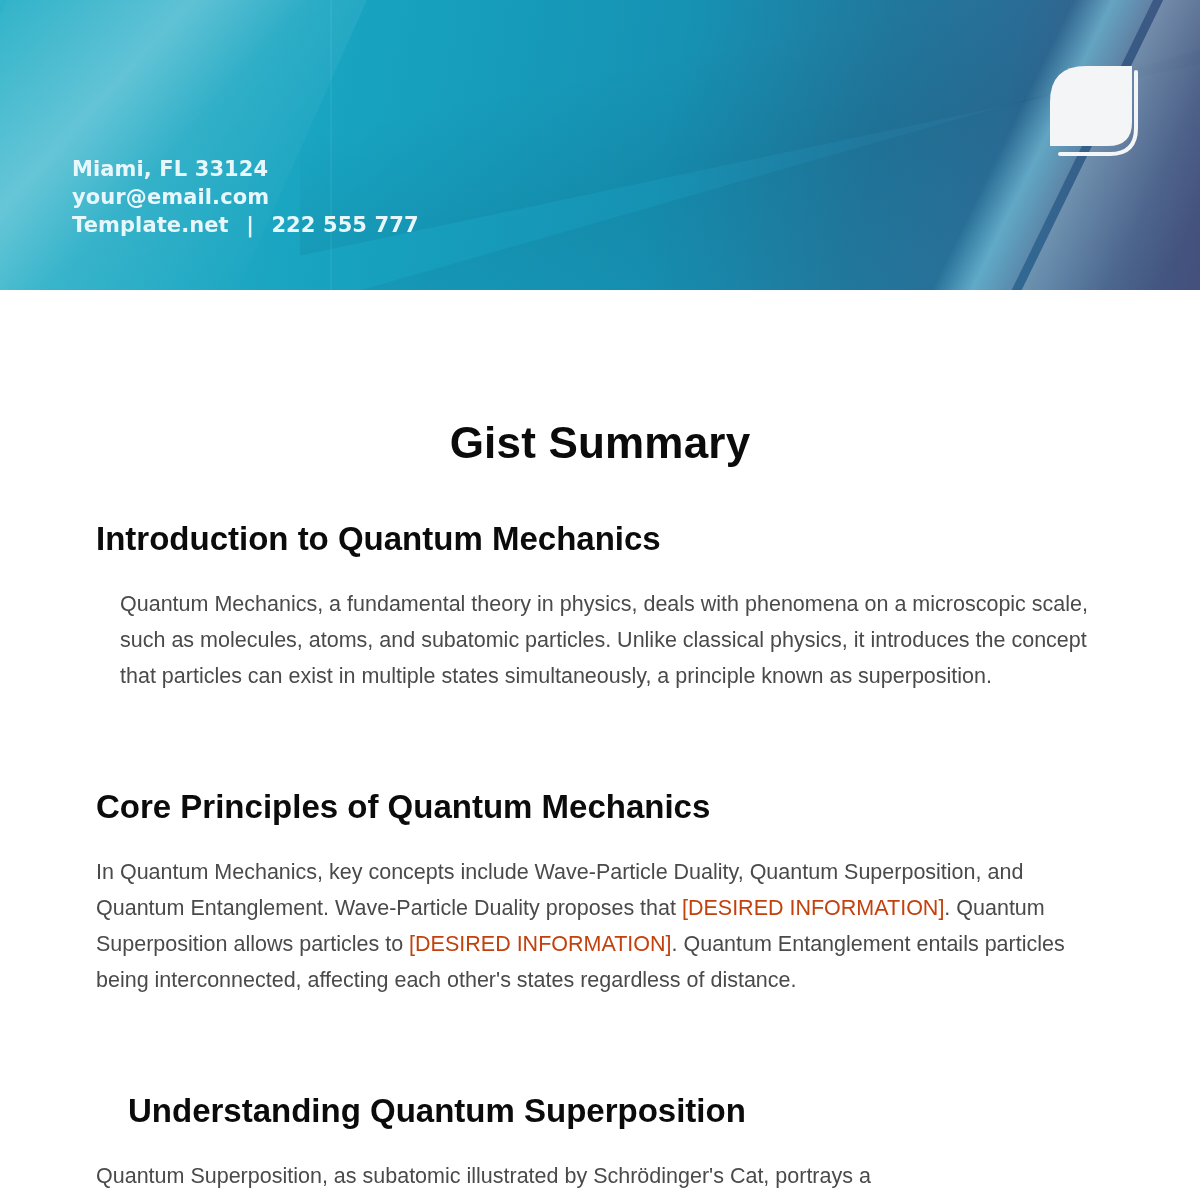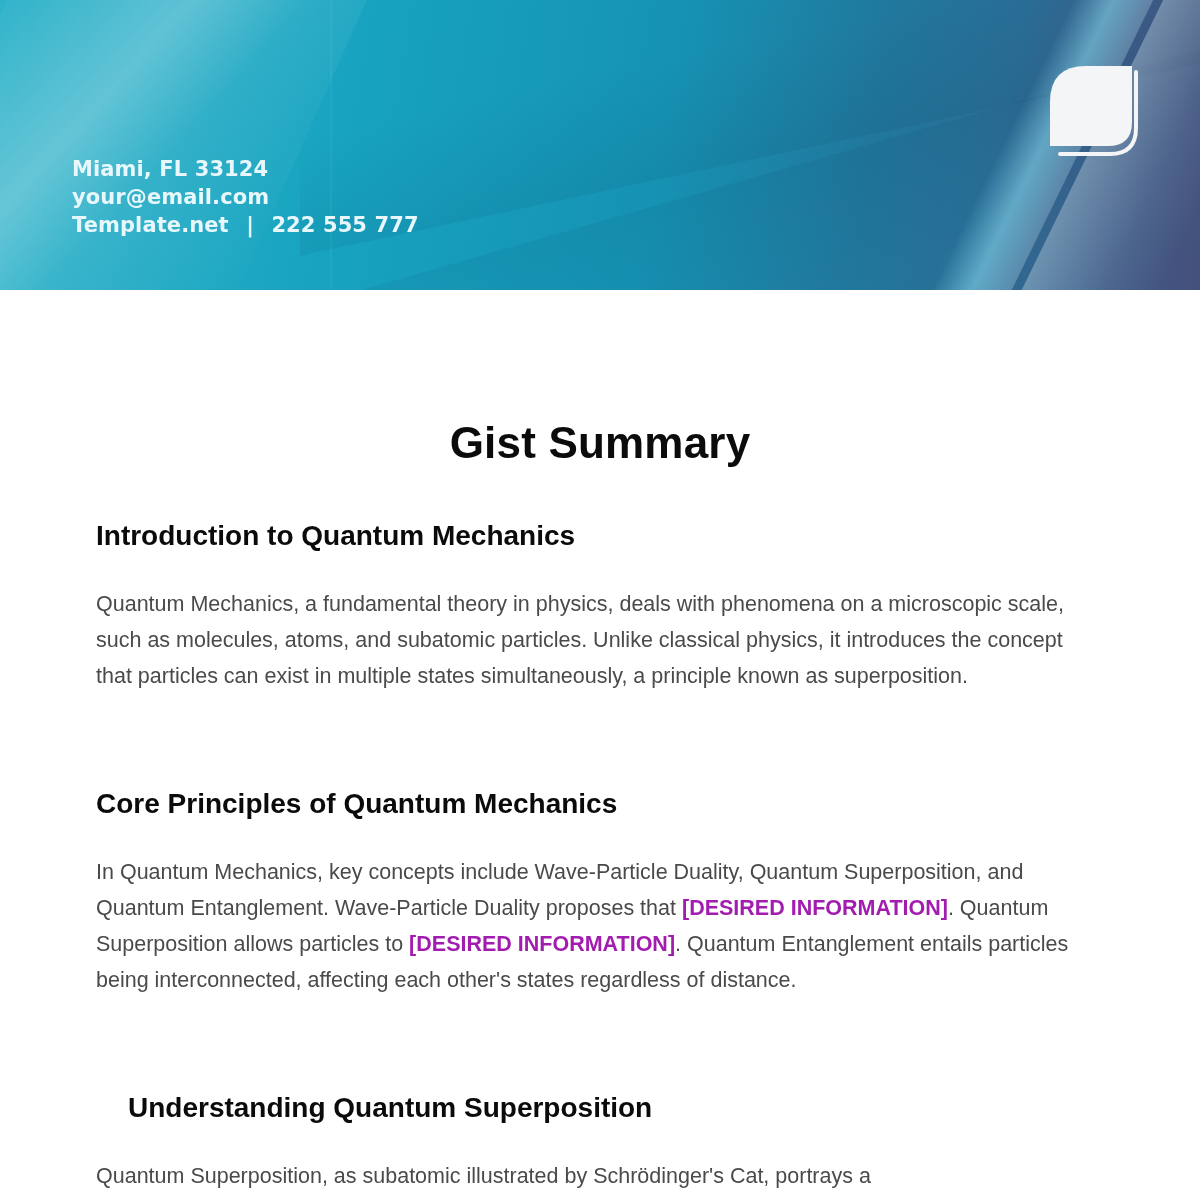--- a/index.html
+++ b/index.html
@@ -52,27 +52,27 @@
     .logo {
       position: absolute; left: 1048px; top: 62px; width: 92px; height: 96px;
     }
 
     .content { position: absolute; left: 96px; top: 0; width: 1010px; }
     .doc-title {
       position: absolute; left: 0; top: 418px; width: 1008px; text-align: center;
       font-size: 44px; font-weight: bold; color: #0b0b0b; letter-spacing: 0.2px;
     }
     .section-title {
-      position: absolute; left: 0; font-size: 28px; font-weight: bold; color: #0b0b0b; white-space: nowrap;
+      position: absolute; left: 0; font-size: 33px; font-weight: bold; color: #0b0b0b; white-space: nowrap;
     }
     .para {
       position: absolute; left: 0; width: 1000px;
       font-size: 21.5px; line-height: 36px; color: #4a4a4a;
     }
-    .para b { color: #a21caf; font-weight: bold; }
+    .para b { color: #c2410c; font-weight: normal; }
   </style>
 </head>
 <body>
 
 <div class="header">
   <div class="facet facet-a"></div>
   <div class="facet facet-b"></div>
   <div class="facet facet-c"></div>
   <div class="facet facet-d"></div>
   <div class="facet facet-e"></div>
@@ -93,20 +93,20 @@
       <path d="M84 4 L84 60 Q84 84 60 84 L2 84 L2 40 Q2 4 38 4 Z" fill="#f4f5f6"></path>
       <path d="M88 10 L88 66 Q88 92 62 92 L12 92" fill="none" stroke="#f4f5f6" stroke-width="4" stroke-linecap="round"></path>
     </svg>
   </div>
 </div>
 
 <div class="content">
   <h1 class="doc-title">Gist Summary</h1>
 
   <h2 class="section-title" style="top:520px;">Introduction to Quantum Mechanics</h2>
-  <p class="para" style="top:586px;">Quantum Mechanics, a fundamental theory in physics, deals with phenomena on a microscopic scale, such as molecules, atoms, and subatomic particles. Unlike classical physics, it introduces the concept that particles can exist in multiple states simultaneously, a principle known as superposition.</p>
+  <p class="para" style="top:586px;margin-left:24px;">Quantum Mechanics, a fundamental theory in physics, deals with phenomena on a microscopic scale, such as molecules, atoms, and subatomic particles. Unlike classical physics, it introduces the concept that particles can exist in multiple states simultaneously, a principle known as superposition.</p>
 
   <h2 class="section-title" style="top:788px;">Core Principles of Quantum Mechanics</h2>
   <p class="para" style="top:854px;"><span>In Quantum Mechanics, key concepts include Wave-Particle Duality, Quantum Superposition, and Quantum Entanglement. Wave-Particle Duality proposes that </span><b>[DESIRED INFORMATION]</b><span>. Quantum Superposition allows particles to </span><b>[DESIRED INFORMATION]</b><span>. Quantum Entanglement entails particles being interconnected, affecting each other's states regardless of distance.</span></p>
 
   <h2 class="section-title" style="top:1092px;margin-left:32px;">Understanding Quantum Superposition</h2>
   <p class="para" style="top:1158px;">Quantum Superposition, as subatomic illustrated by Schrödinger's Cat, portrays a</p>
 </div>
 
 </body></html>

